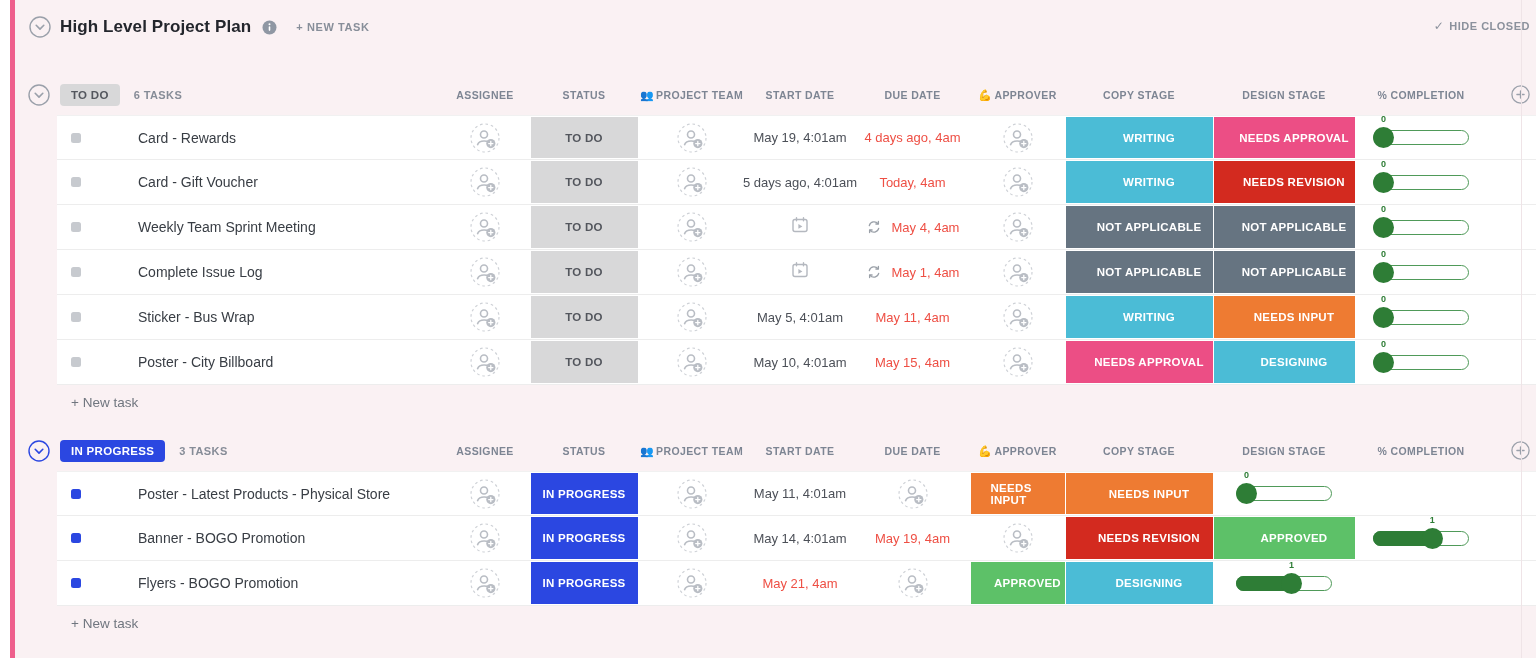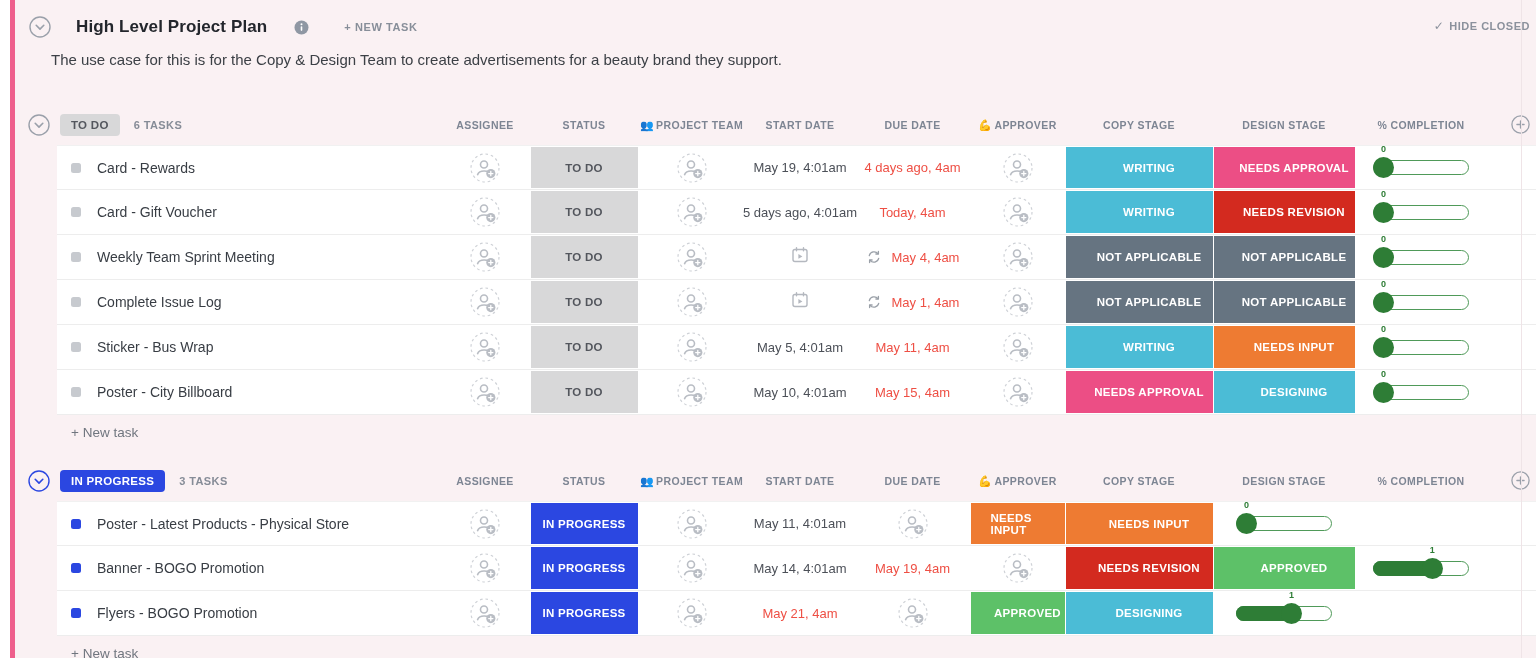--- a/index.html
+++ b/index.html
@@ -6,21 +6,21 @@
   html,body { width:1536px; height:658px; overflow:hidden; }
   body {
     font-family: "Liberation Sans", "DejaVu Sans", sans-serif;
     background:#ffffff; position:relative;
   }
   .accent-bar { position:absolute; left:10px; top:0; bottom:0; width:5px; background:#ee5f8c; z-index:5; }
   .page { position:absolute; left:15px; top:0; right:0; bottom:0; background:#faf1f3; overflow:hidden; }
 
   
   .list-header { padding:16px 14px 0 14px; }
-  .title-row { display:flex; align-items:center; gap:25px; position:relative; }
+  .title-row { display:flex; align-items:center; gap:9px; position:relative; }
   .title-row .chev { display:flex; align-items:center; cursor:pointer; }
   .list-title { font-size:17px; font-weight:700; color:#23262c; letter-spacing:.1px; }
   .info-ic { display:flex; align-items:center; margin-left:2px; cursor:pointer; }
   .new-task-top { font-size:11px; font-weight:600; letter-spacing:.6px; color:#878e99; margin-left:10px; cursor:pointer; }
   .hide-closed { position:absolute; right:-8px; top:3px; font-size:11px; font-weight:600; letter-spacing:.5px;
                  color:#8b919c; white-space:nowrap; cursor:pointer; }
   .hide-closed .chk { margin-right:5px; font-size:12px; }
   .list-desc { margin:13px 0 0 22px; font-size:15px; color:#3c4046; }
 
   
@@ -39,21 +39,21 @@
   .hdr-first { justify-content:flex-start; padding-left:3px; }
   .hdr-last { justify-content:flex-end; padding-right:6px; }
 
   .grp-badge { font-size:11.5px; font-weight:700; letter-spacing:.3px; padding:5px 11px; border-radius:4px; cursor:pointer; }
   .grp-count { font-size:11px; font-weight:600; letter-spacing:.4px; color:#868c97; margin-left:14px; padding-bottom:1px; }
 
   .rows { margin-left:42px; background:#fff; }
   .task-row { height:45px; border-bottom:1px solid #ededed; background:#fff; }
   .task-row:first-child { border-top:1px solid #f1f1f1; }
   .cell { display:flex; align-items:center; justify-content:center; position:relative; }
-  .name-cell { justify-content:flex-start; padding-left:14px; cursor:pointer; }
+  .name-cell { justify-content:flex-start; padding-left:14px; cursor:pointer;gap:41px; }
   .task-sq { width:10px; height:10px; border-radius:2.5px; margin-right:16px; flex:0 0 auto; cursor:pointer; }
   .task-name { font-size:14px; color:#383d44; }
   .fill-cell { padding:0; }
   .fill-inner { width:100%; height:calc(100% - 2px); margin:1px 0.5px; display:flex; align-items:center;
                 justify-content:center; font-size:11.5px; font-weight:700; letter-spacing:.3px; cursor:pointer; }
   .stage-txt { color:#fff;padding-left:20px; }
   .date-txt { font-size:13px; color:#4c5058; white-space:nowrap; }
   .date-red { color:#ee4f44; }
   .recur { margin-right:10px; display:flex; align-items:center; }
   .person-btn { cursor:pointer; display:flex; }
@@ -87,21 +87,20 @@
       <span class="info-ic">
           <svg width="15" height="15" viewBox="0 0 15 15">
             <circle cx="7.5" cy="7.5" r="7" fill="#8f97a3"></circle>
             <rect x="6.7" y="6.3" width="1.6" height="4.6" rx="0.8" fill="#fff"></rect>
             <circle cx="7.5" cy="4.2" r="1" fill="#fff"></circle>
           </svg>
         </span>
       <span class="new-task-top">+ NEW TASK</span>
       <span class="hide-closed"><span class="chk">✓</span><span>HIDE CLOSED</span></span>
     </div>
-    <div class="list-desc">The use case for this is for the Copy &amp; Design Team to create advertisements for a beauty brand they support.</div>
   </div>
 
   <div class="groups" id="groups">
       <div class="group">
         <div class="group-header">
           <span class="chev"><svg width="22" height="22" viewBox="0 0 22 22">
               <circle cx="11" cy="11" r="10" fill="none" stroke="#9aa0aa" stroke-width="1.4"></circle>
               <path d="M7.2 9.3 11 13.1 14.8 9.3" fill="none" stroke="#9aa0aa" stroke-width="1.6" stroke-linecap="round" stroke-linejoin="round"></path>
             </svg></span>
           <div class="grid">

